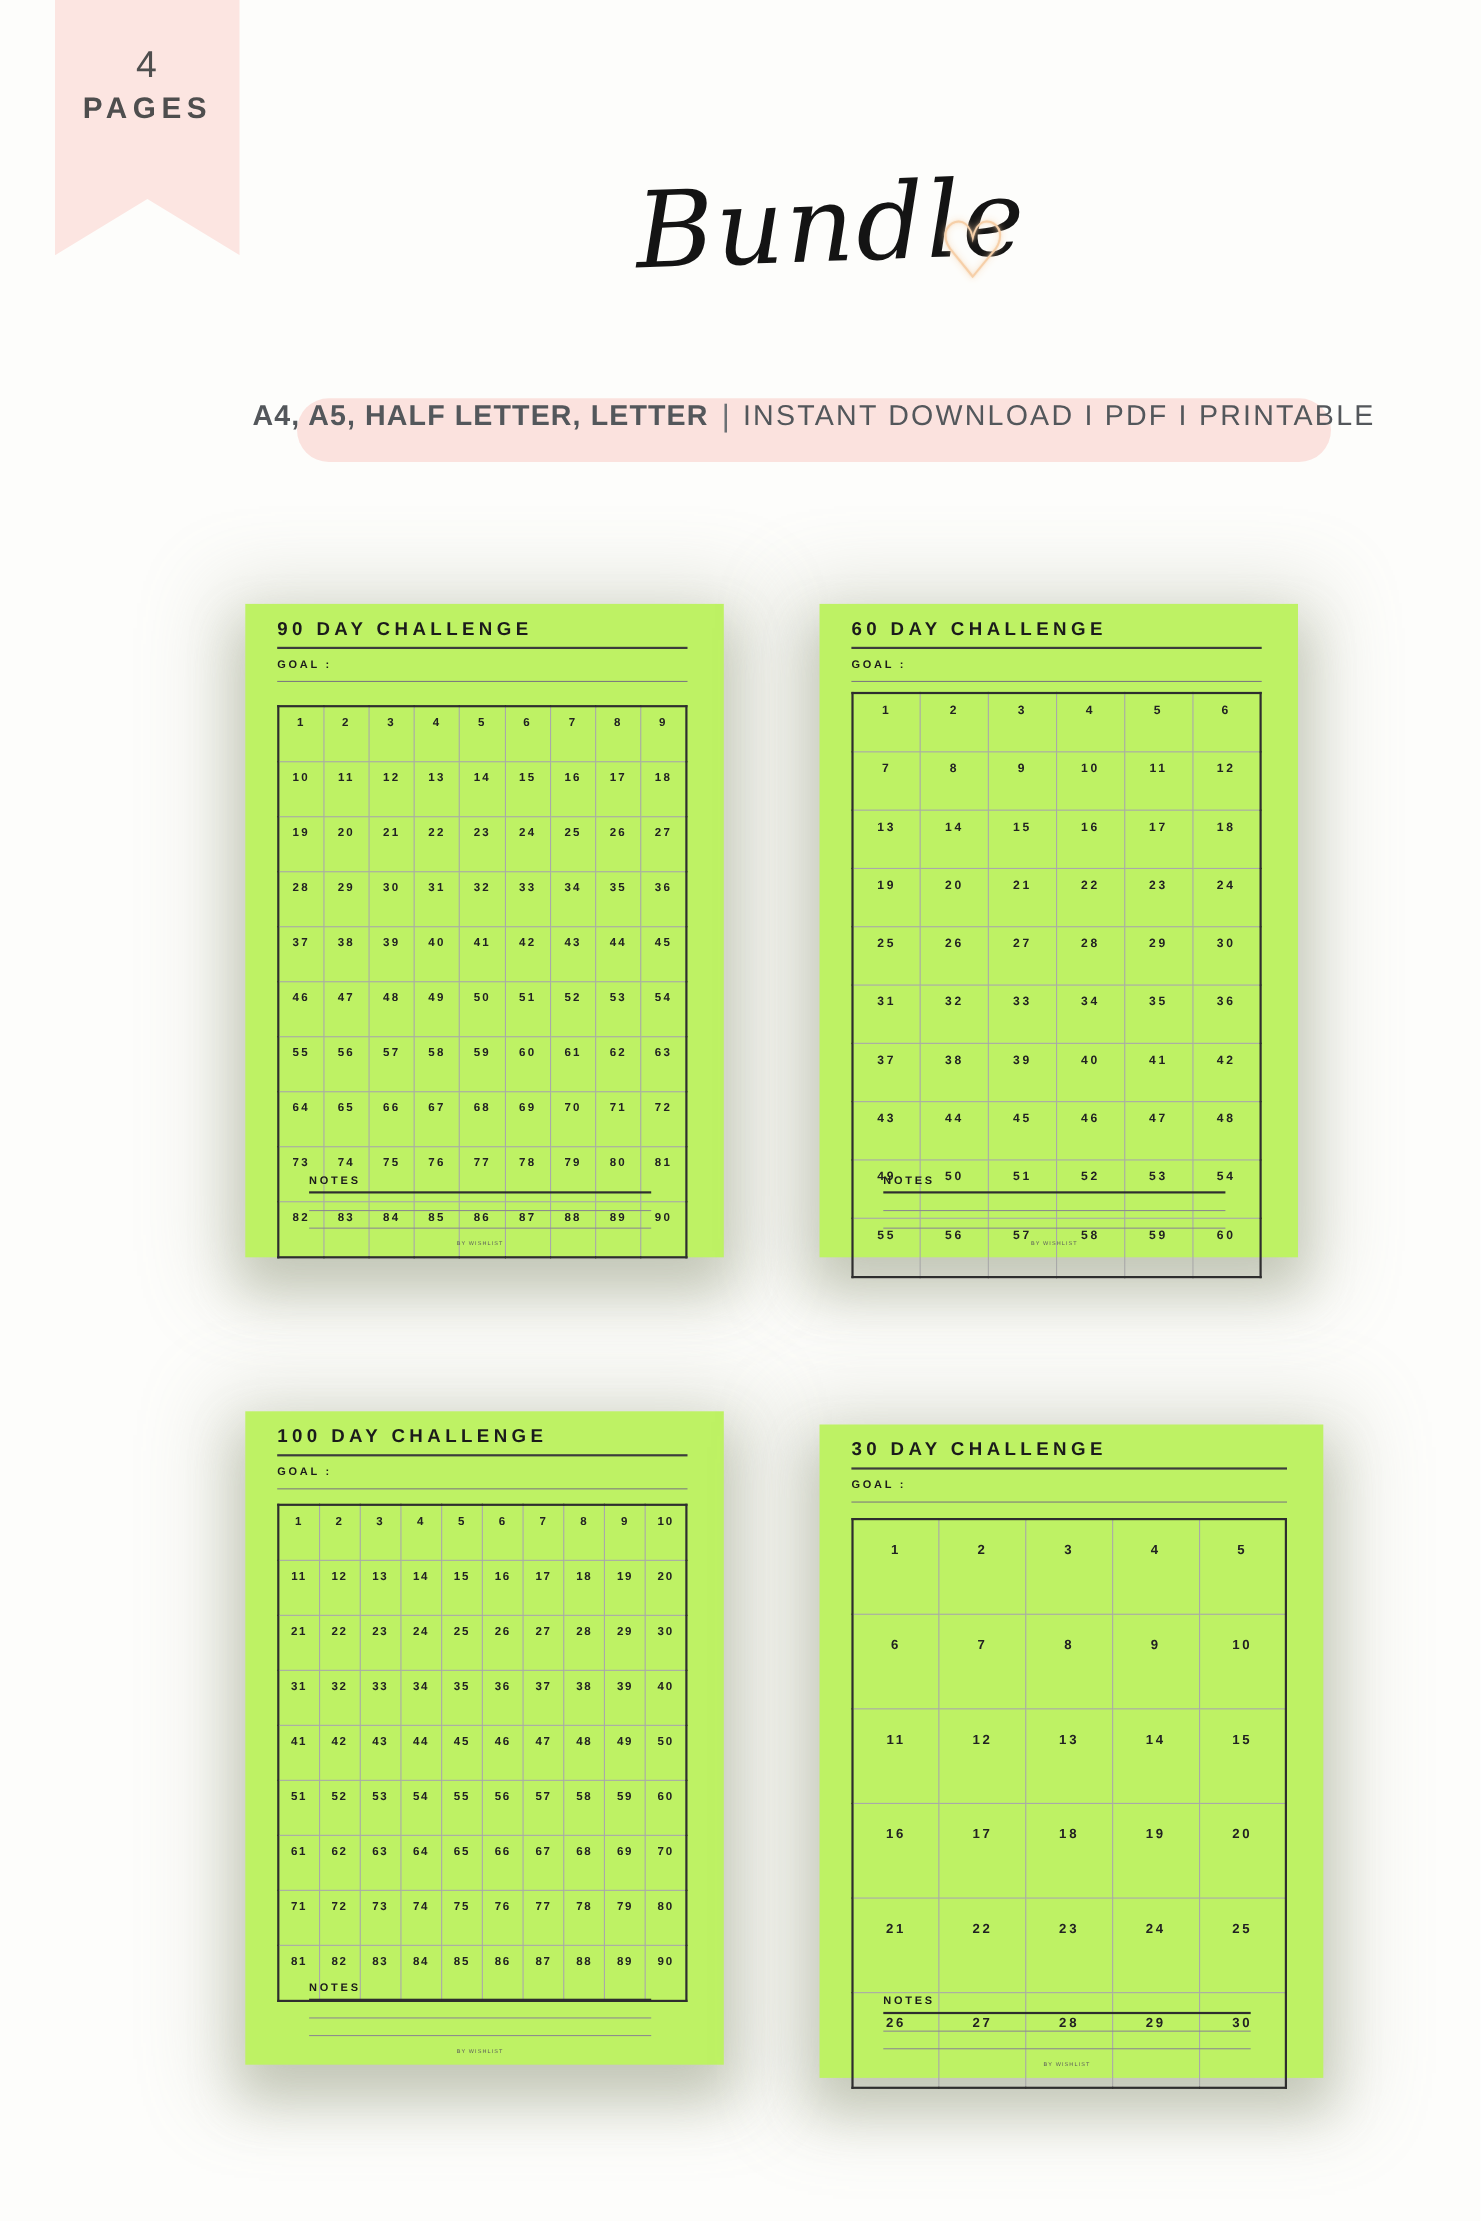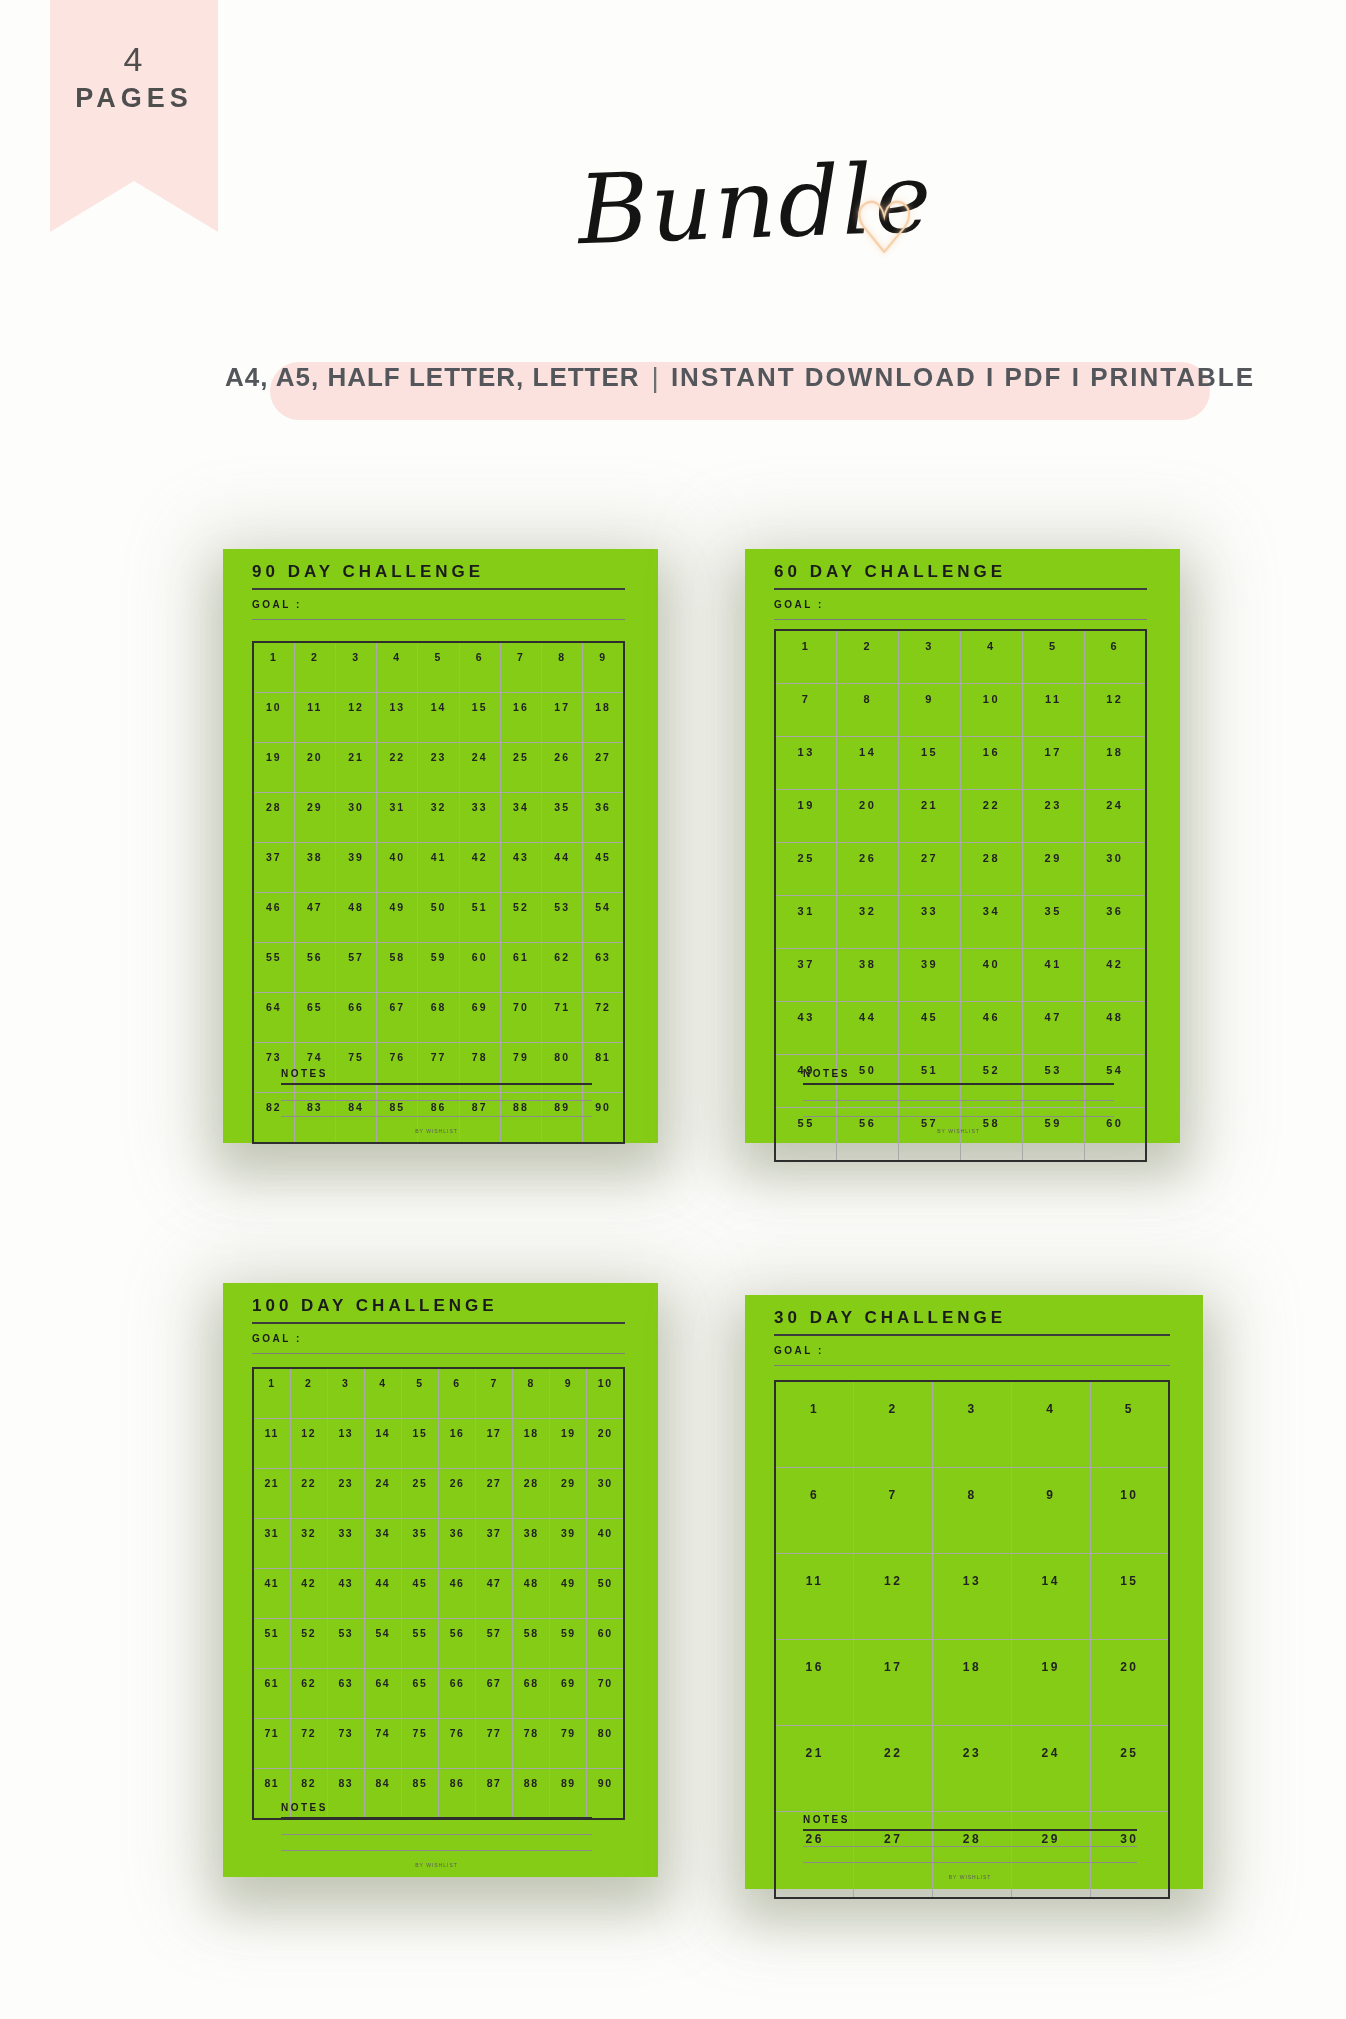--- a/index.html
+++ b/index.html
@@ -21,24 +21,24 @@
                 transform:rotate(-2deg);letter-spacing:2px;}
   .heart{position:absolute;left:852px;top:186px;font-size:72px;color:#f6cfa8;
          font-family:"DejaVu Sans",sans-serif;font-style:normal;
          text-shadow:0 0 7px rgba(248,213,176,.95),0 0 2px rgba(248,213,176,.9);}
 
   .banner{position:absolute;left:270px;top:362px;width:940px;height:58px;border-radius:30px;
           background:#fbe2de;display:flex;align-items:flex-start;justify-content:center;
           white-space:nowrap;color:#53575b;}
   .b-bold{font-size:26px;font-weight:bold;letter-spacing:1px;}
   .b-div{font-size:28px;font-weight:300;margin:0 12px;color:#6b7074;}
-  .b-reg{font-size:26px;font-weight:700;letter-spacing:2px;}
+  .b-reg{font-size:26px;font-weight:400;letter-spacing:2px;}
 
   
-  .page{position:absolute;width:435px;height:594px;background:#84cc16;
+  .page{position:absolute;width:435px;height:594px;background:#bef264;
         box-shadow:0 26px 42px 6px rgba(150,157,129,.40),
                    0 8px 70px 22px rgba(150,157,129,.30);}
   .page-90 {left:223px;top:549px;}
   .page-60 {left:745px;top:549px;}
   .page-100{left:223px;top:1283px;}
   .page-30 {left:745px;top:1295px;padding-left:23px;}
 
   .page-inner{position:absolute;left:29px;right:33px;top:13px;bottom:0;}
   .page-title{margin:0 0 6px 0;font-size:17px;font-weight:bold;letter-spacing:4px;color:#1b1b1b;}
   .rule-dark{border-top:2px solid #3c3c3c;margin-bottom:9px;}

